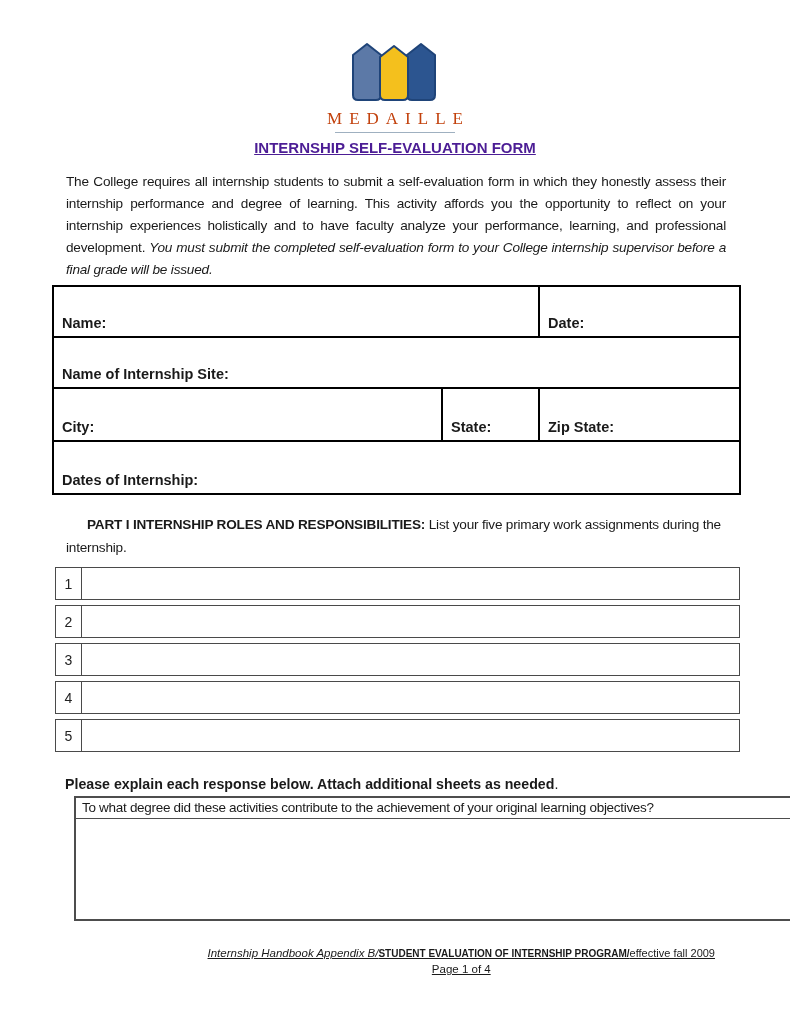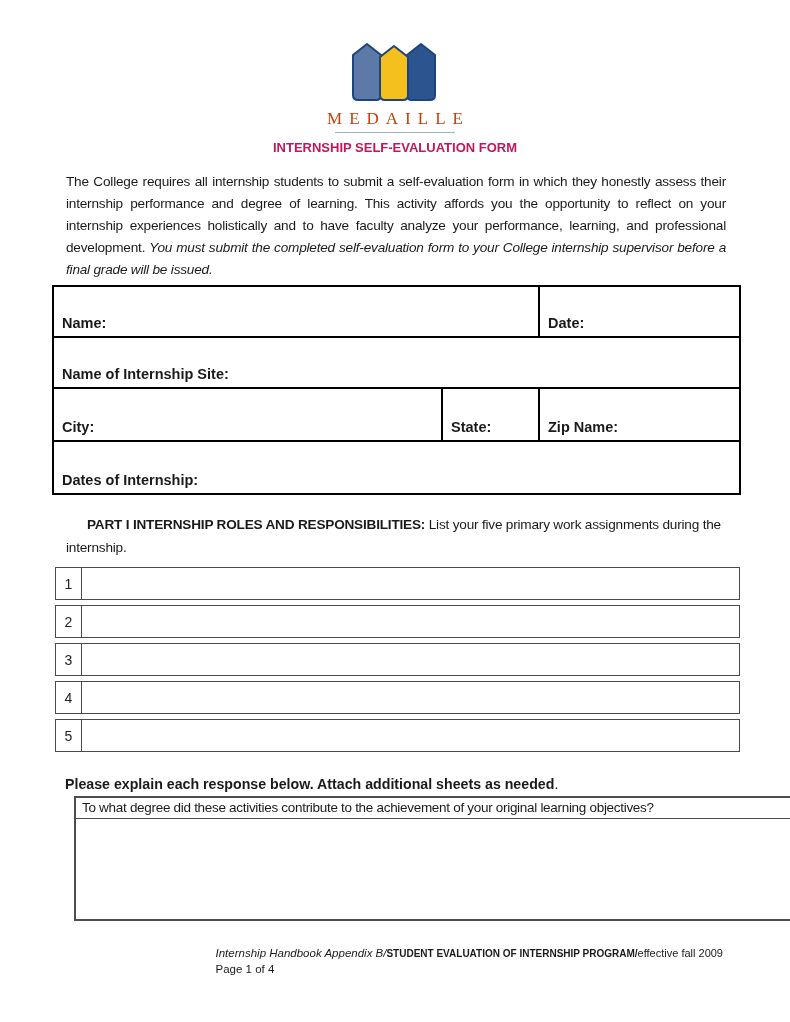--- a/index.html
+++ b/index.html
@@ -20,21 +20,21 @@
     font-size: 17px; letter-spacing: 7px;
     color: #c2410c; margin-top: 7px; line-height: 19px;
     text-indent: 7px; 
   }
   .logo-divider { width: 120px; height: 1px; background: #9FB0C0; border: none; margin: 4px auto 3px auto; }
   .college-name-secondary {
     font-family: "Liberation Serif", serif;
     font-size: 15px; letter-spacing: 7px;
     color: #54738F; line-height: 17px; text-indent: 7px;
   }
-  .form-title { font-size: 13px; font-weight: bold; color: #be185d; margin-top: 6px; line-height: 18px; }
+  .form-title { font-size: 15px; font-weight: bold; color: #4c1d95; margin-top: 6px; line-height: 18px; text-decoration: underline; }
 
   
   .intro {
     width: 660px; margin: 14px auto 0 66px;
     font-size: 13.6px; letter-spacing: -0.2px;
     line-height: 22px; text-align: justify;
   }
   .intro .ital { font-style: italic; }
 
   
@@ -83,21 +83,21 @@
   }
   .response-question {
     border-bottom: 1px solid #4d4d4d;
     height: 20px; line-height: 20px;
     padding-left: 6px;
     font-size: 13.5px; letter-spacing: -0.3px; white-space: nowrap; overflow: hidden;
   }
   .response-input { height: 100px; }
 
   
-  .doc-footer { position: absolute; right: 67px; bottom: 45px; text-align: left; line-height: 15px; }
+  .doc-footer { position: absolute; right: 75px; bottom: 45px; text-align: center; line-height: 15px; text-decoration: underline; }
   .footer-line1 { font-size: 11px; }
   .footer-handbook { font-style: italic; font-size: 11.5px; font-family: "Liberation Sans", sans-serif; }
   .footer-program { font-weight: bold; font-size: 10px; }
   .footer-effective { font-size: 11px; }
   .footer-page { font-size: 11.5px; margin-top: 1px; }
 </style>
 </head>
 <body>
 
 <div class="page">
@@ -136,21 +136,21 @@
       </td>
     </tr>
     <tr>
       <td class="row-h3">
         <span>City:</span>
       </td>
       <td class="row-h3">
         <span>State:</span>
       </td>
       <td class="row-h3">
-        <span>Zip Name:</span>
+        <span>Zip State:</span>
       </td>
     </tr>
     <tr>
       <td class="row-h4" colspan="3">
         <span>Dates of Internship:</span>
       </td>
     </tr>
   </tbody>
     </table>
 

